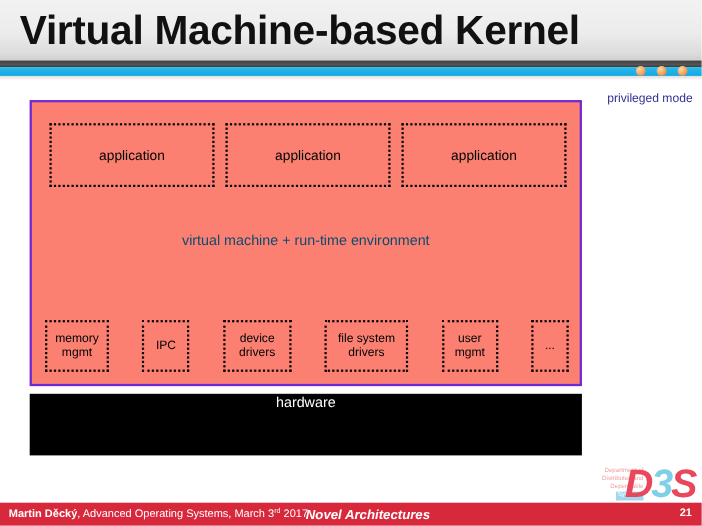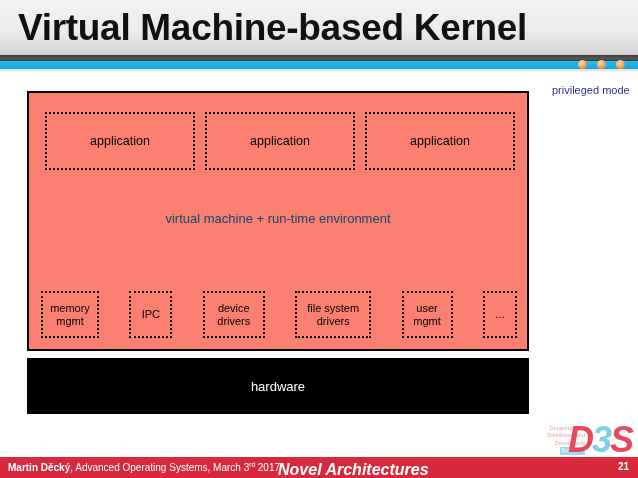--- a/index.html
+++ b/index.html
@@ -80,21 +80,21 @@
   }
 
   
   .kernel-box {
     position: absolute;
     left: 27px;
     top: 91px;
     width: 502px;
     height: 260px;
     background: #fb8072;
-    border: 2px solid #000000;
+    border: 2px solid #6d28d9;
     box-sizing: border-box;
   }
   .app-row {
     position: absolute;
     left: 16px;
     top: 19px;
     width: 470px;
     height: 58px;
     display: flex;
     justify-content: space-between;
@@ -151,21 +151,20 @@
   .cw-ellipsis { width: 34px; }
 
   .hardware-box {
     position: absolute;
     left: 27px;
     top: 358px;
     width: 502px;
     height: 56px;
     background: #000000;
     display: flex;
-    align-items: center;
     justify-content: center;
     color: #ffffff;
     font-size: 13px;
   }
 
   
   .logo-wrap {
     position: absolute;
     right: 6px;
     top: 425px;
@@ -220,21 +219,21 @@
     top: 4px;
     font-size: 10px;
     white-space: nowrap;
   }
   .footer-left .author { font-weight: bold; }
   .footer-left sup { font-size: 6.5px; vertical-align: super; }
   .footer-center {
     position: absolute;
     left: 278px;
     top: 4px;
-    font-size: 16px;
+    font-size: 12px;
     font-weight: bold;
     font-style: italic;
     white-space: nowrap;
   }
   .footer-page {
     position: absolute;
     right: 9px;
     top: 4px;
     font-size: 10px;
     font-weight: bold;

